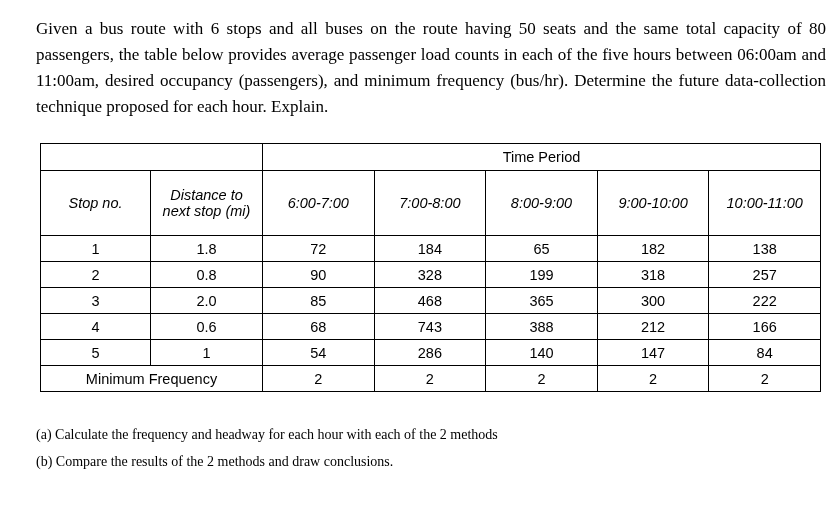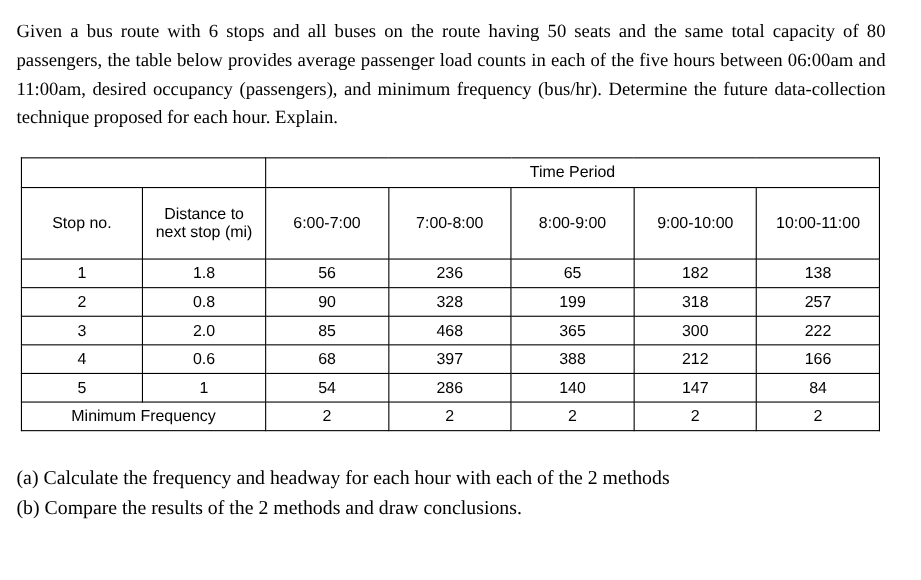--- a/index.html
+++ b/index.html
@@ -8,21 +8,21 @@
     background: #ffffff;
     color: #000000;
   }
   body {
     width: 837px;
     height: 527px;
     overflow: hidden;
     font-family: "Liberation Serif", serif;
   }
   .page {
-    padding: 16px 23px 0 15px;
+    padding: 16px 23px 0 36px;
   }
   .intro {
     width: 790px;
     font-size: 17px;
     line-height: 26px;
     text-align: justify;
     margin: 0;
   }
   table.data-table {
     border-collapse: collapse;
@@ -34,25 +34,25 @@
     color: #000;
   }
   table.data-table td {
     border: 1.5px solid #000000;
     text-align: center;
     vertical-align: middle;
     padding: 0 4px;
     overflow: hidden;
   }
   tr.r-top  { height: 27px; }
-  tr.r-head { height: 65px; }
+  tr.r-head { height: 65px; font-style: italic; }
   tr.r-data { height: 26px; }
   .questions {
     margin-top: 29px;
-    font-size: 18px;
+    font-size: 14px;
     line-height: 27px;
   }
   .questions p { margin: 0; }
 </style>
 </head>
 <body>
 
 <div class="page">
 
   <p class="intro">Given a bus route with 6 stops and all buses on the route having 50 seats and the same total capacity of 80 passengers, the table below provides average passenger load counts in each of the five hours between 06:00am and 11:00am, desired occupancy (passengers), and minimum frequency (bus/hr). Determine the future data-collection technique proposed for each hour. Explain.</p>
@@ -78,22 +78,22 @@
         <td>6:00-7:00</td>
         <td>7:00-8:00</td>
         <td>8:00-9:00</td>
         <td>9:00-10:00</td>
         <td>10:00-11:00</td>
       </tr>
 
       <tr class="r-data">
         <td>1</td>
         <td>1.8</td>
-        <td>56</td>
-        <td>236</td>
+        <td>72</td>
+        <td>184</td>
         <td>65</td>
         <td>182</td>
         <td>138</td>
       </tr>
       <tr class="r-data">
         <td>2</td>
         <td>0.8</td>
         <td>90</td>
         <td>328</td>
         <td>199</td>
@@ -106,21 +106,21 @@
         <td>85</td>
         <td>468</td>
         <td>365</td>
         <td>300</td>
         <td>222</td>
       </tr>
       <tr class="r-data">
         <td>4</td>
         <td>0.6</td>
         <td>68</td>
-        <td>397</td>
+        <td>743</td>
         <td>388</td>
         <td>212</td>
         <td>166</td>
       </tr>
       <tr class="r-data">
         <td>5</td>
         <td>1</td>
         <td>54</td>
         <td>286</td>
         <td>140</td>

